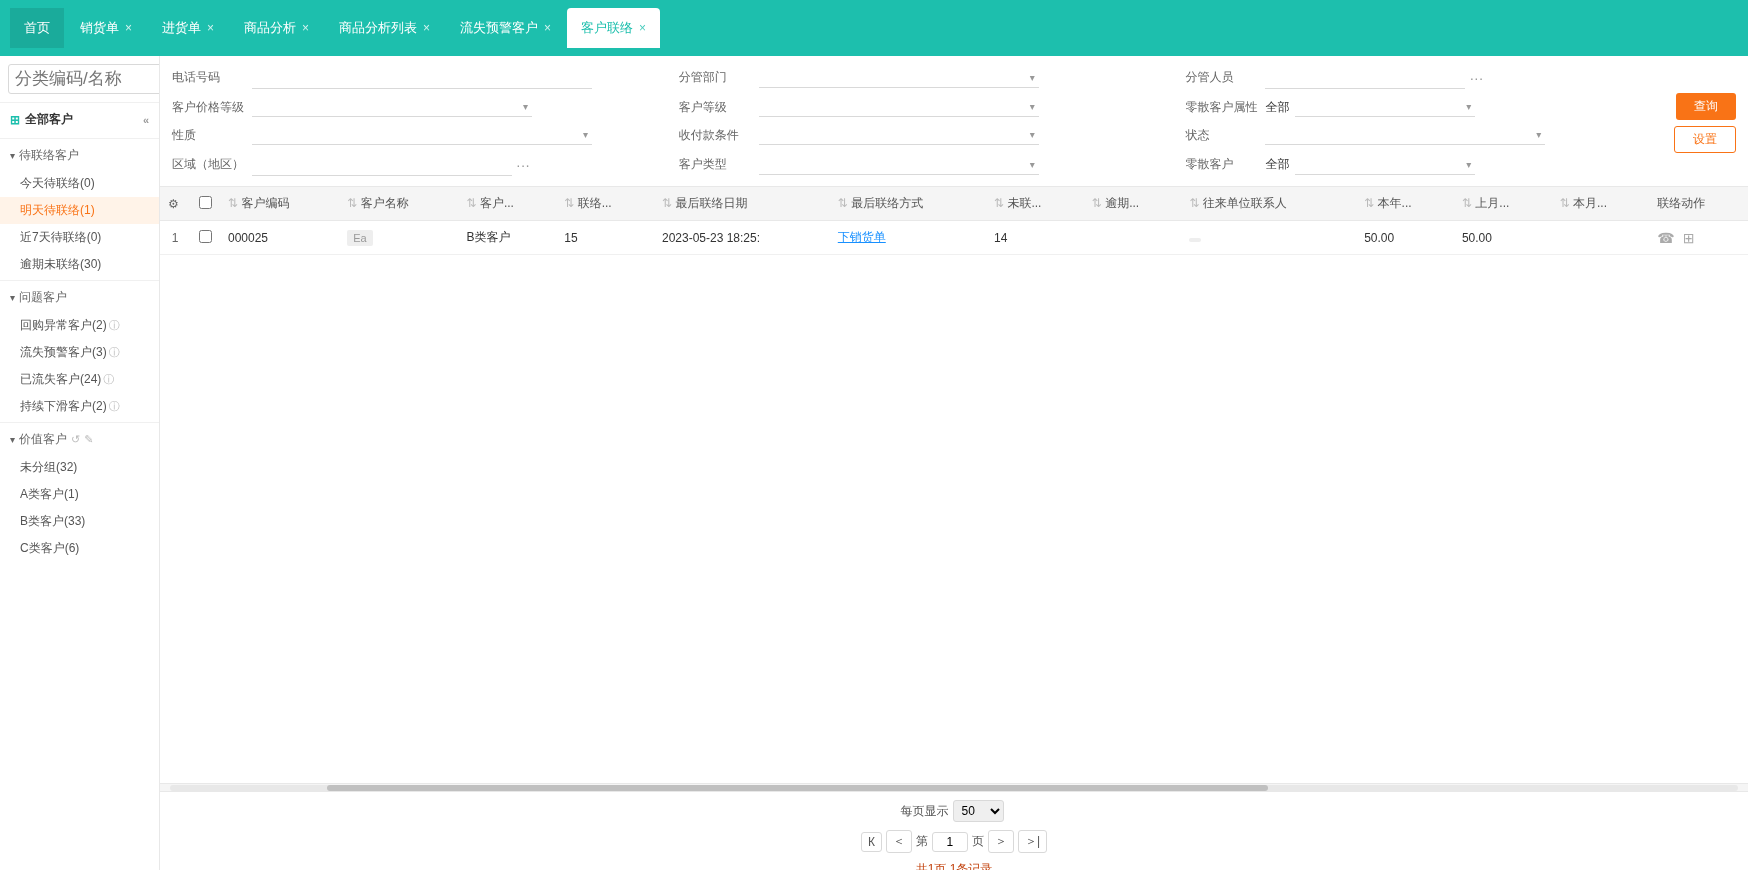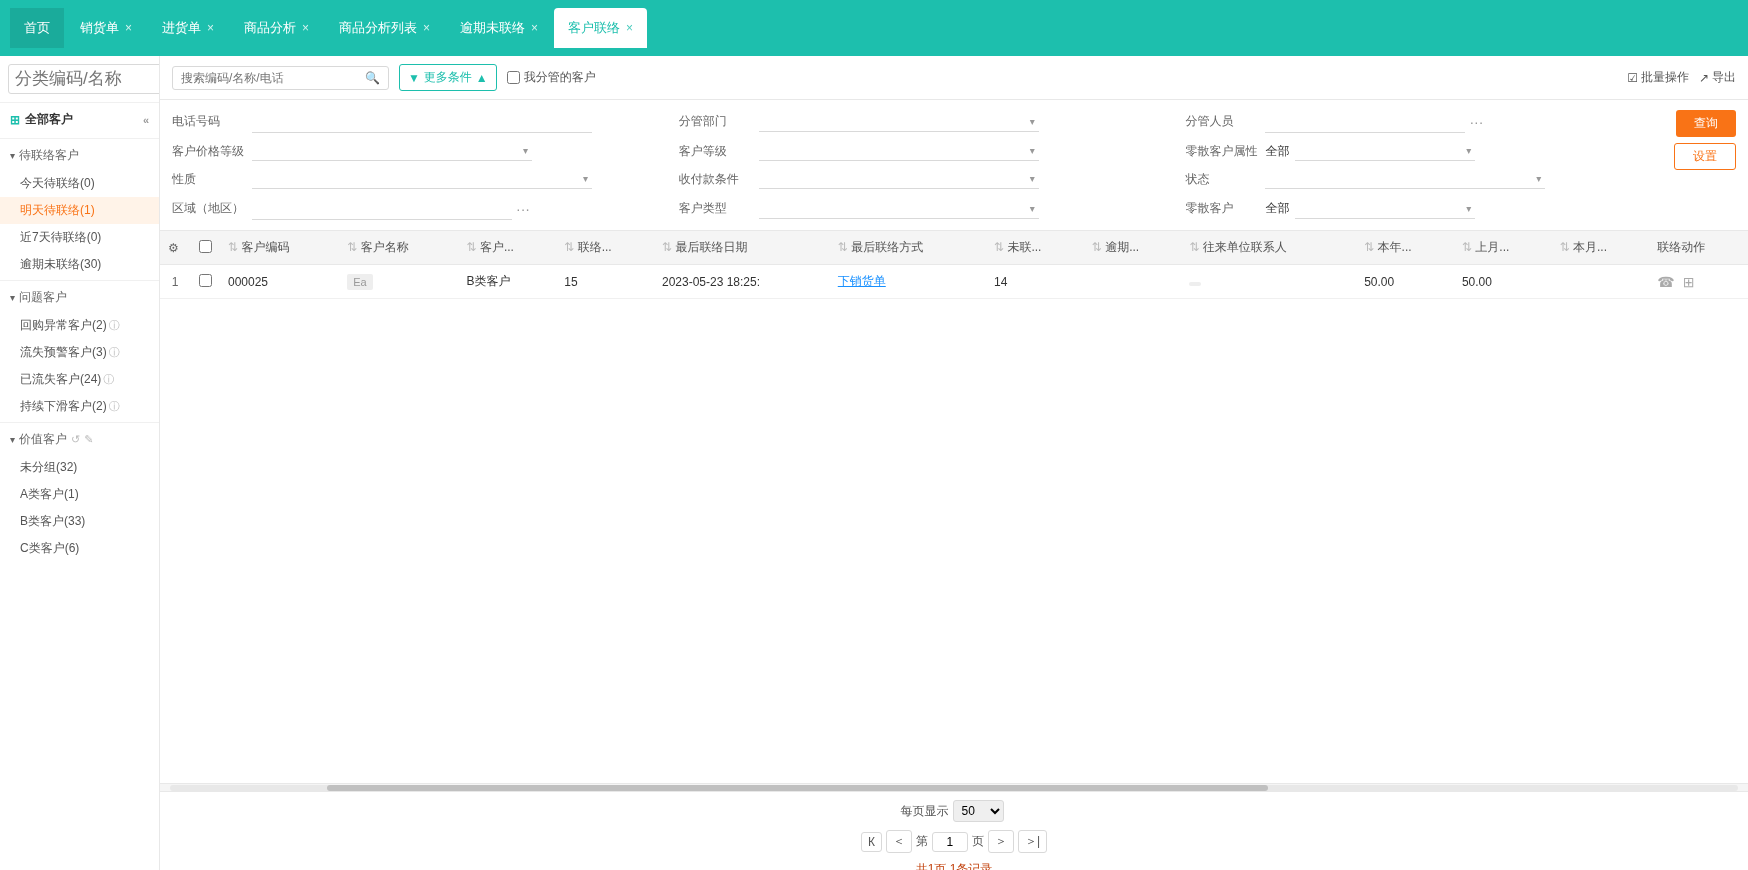--- a/index.html
+++ b/index.html
@@ -47,21 +47,21 @@
     
     .filter-panel { background: #fff; border-bottom: 1px solid #e8e8e8; padding: 10px 12px; }
     .filter-row { display: flex; align-items: center; margin-bottom: 8px; gap: 0; }
     .filter-row:last-child { margin-bottom: 0; }
     .filter-item { display: flex; align-items: center; flex: 1; min-width: 0; }
     .filter-label { color: #666; font-size: 12px; white-space: nowrap; min-width: 80px; }
     .filter-select { flex: 1; border: none; border-bottom: 1px solid #d9d9d9; padding: 4px 4px; font-size: 12px; display: flex; align-items: center; justify-content: space-between; cursor: pointer; color: #333; min-width: 120px; }
     .filter-select-text { color: #999; font-size: 12px; }
     .filter-select .arrow { color: #999; font-size: 10px; }
     .filter-right-actions { display: flex; flex-direction: column; gap: 6px; min-width: 90px; align-items: flex-end; padding-left: 10px; }
-    .query-btn { background: #f97316; color: #fff; border: none; border-radius: 3px; padding: 5px 18px; font-size: 12px; cursor: pointer; }
+    .query-btn { background: #f97316; color: #fff; border: none; border-radius: 3px; padding: 5px 18px; font-size: 12px; cursor: pointer; margin-top: 27px; }
     .reset-btn { background: #fff; color: #f97316; border: 1px solid #f97316; border-radius: 3px; padding: 4px 18px; font-size: 12px; cursor: pointer; }
     .filter-input { border: none; border-bottom: 1px solid #d9d9d9; padding: 4px 4px; font-size: 12px; flex: 1; outline: none; min-width: 100px; }
     .filter-dots { color: #999; margin-left: 4px; cursor: pointer; font-size: 14px; }
 
     
     .table-area { flex: 1; overflow: auto; background: #fff; }
     table { width: 100%; border-collapse: collapse; font-size: 12px; }
     thead tr { background: #f5f5f5; }
     th { padding: 8px 8px; text-align: left; color: #555; font-weight: normal; border-bottom: 1px solid #e8e8e8; white-space: nowrap; position: sticky; top: 0; background: #f5f5f5; z-index: 1; }
     td { padding: 8px 8px; border-bottom: 1px solid #f0f0f0; white-space: nowrap; color: #333; }
@@ -103,21 +103,21 @@
   </div>
   <div class="nav-item">
     <span>商品分析</span>
     <span class="close-x">×</span>
   </div>
   <div class="nav-item">
     <span>商品分析列表</span>
     <span class="close-x">×</span>
   </div>
   <div class="nav-item">
-    <span>逾期未联络</span>
+    <span>流失预警客户</span>
     <span class="close-x">×</span>
   </div>
   <div class="nav-item active">
     <span>客户联络</span>
     <span class="close-x">×</span>
   </div>
 </div>
 
 <div class="main-layout">
 
@@ -185,45 +185,20 @@
     <div class="sidebar-item">
       <span>B类客户(33)</span>
     </div>
     <div class="sidebar-item">
       <span>C类客户(6)</span>
     </div>
   </div>
 
   <div class="content">
 
-    <div class="search-bar">
-      <div class="search-input-wrap">
-        <input type="text" style="width: 180px;" placeholder="搜索编码/名称/电话">
-        <span class="s-icon">🔍</span>
-      </div>
-      <div class="filter-btn">
-        <span>▼</span>
-        <span>更多条件</span>
-        <span>▲</span>
-      </div>
-      <div class="my-customers">
-        <input type="checkbox" style="">
-        <span>我分管的客户</span>
-      </div>
-      <div class="search-bar-right">
-        <div class="batch-op">
-          <span>☑</span>
-          <span>批量操作</span>
-        </div>
-        <div class="export-btn">
-          <span>↗</span>
-          <span>导出</span>
-        </div>
-      </div>
-    </div>
 
     <div class="filter-panel">
       <div style="display:flex; gap:0;">
         <div style="flex:1;">
 
           <div class="filter-row">
             <div class="filter-item">
               <span class="filter-label">电话号码</span>
               <input type="text" class="filter-input" style="flex: 1 1 0%; max-width: 340px;">
             </div>

